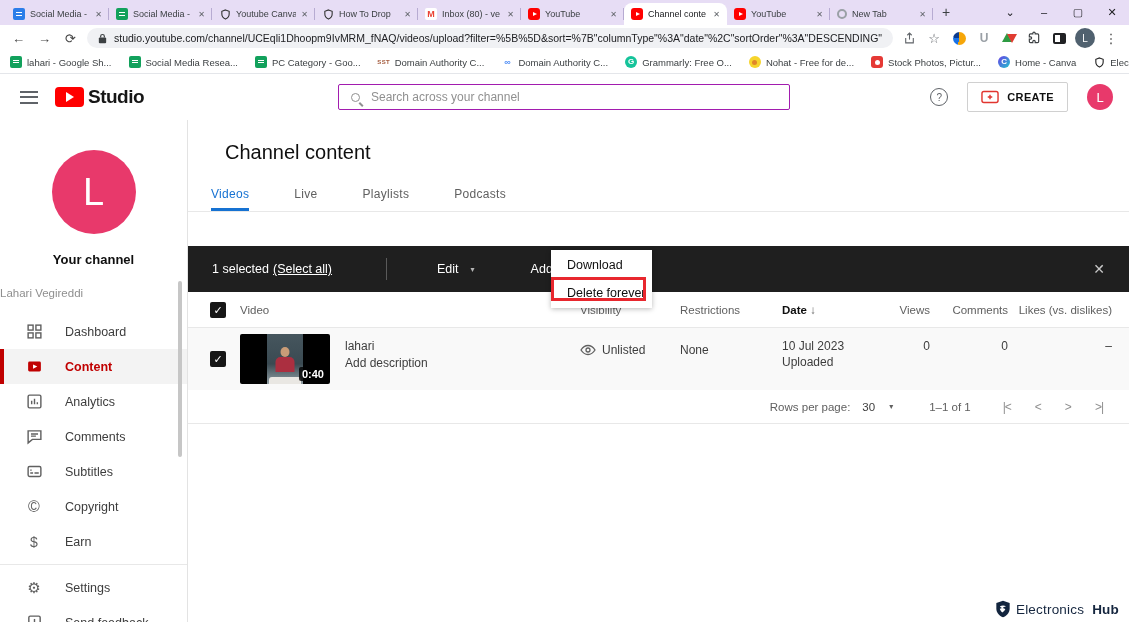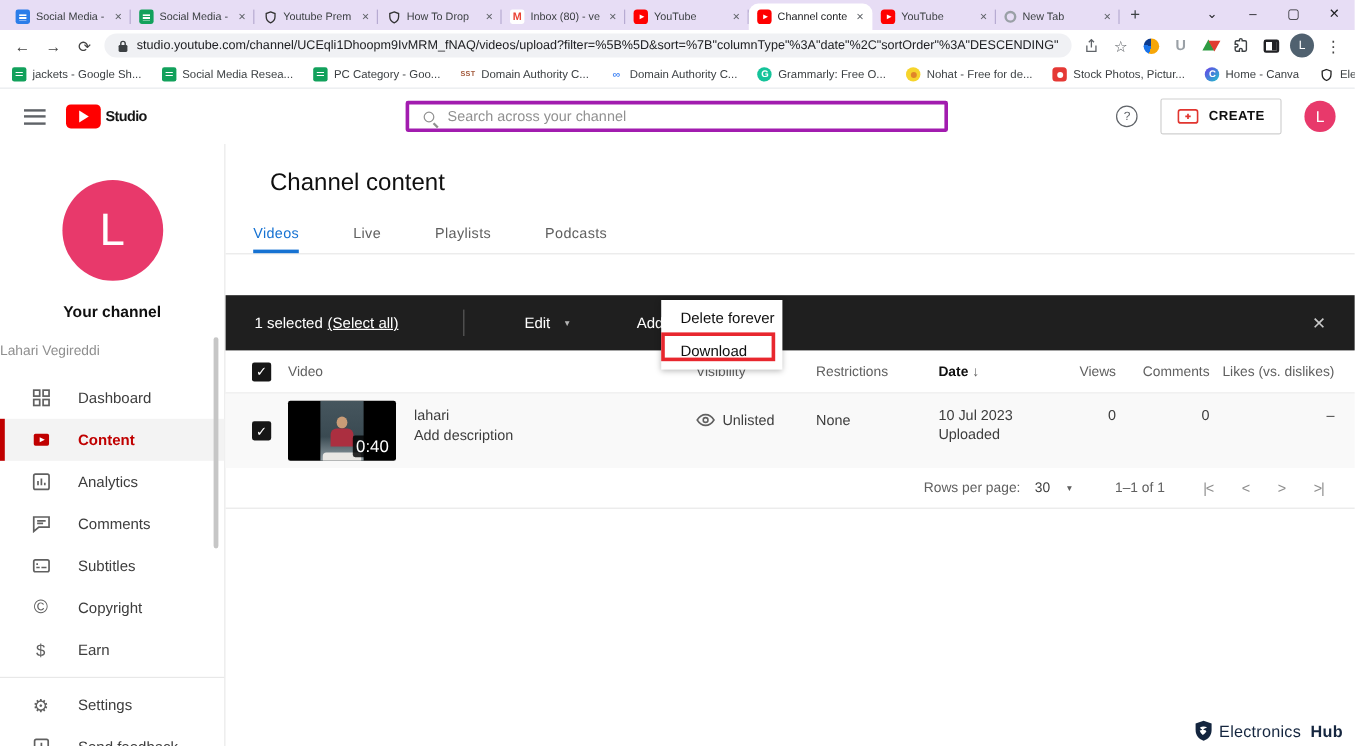--- a/index.html
+++ b/index.html
@@ -68,22 +68,22 @@
 
   
   .sheader { height:46px; display:flex; align-items:center; padding:0 16px; background:#fff; position:relative; }
   .hamburger { width:18px; height:13px; border-top:2px solid #5f6368; border-bottom:2px solid #5f6368;
                position:relative; margin:0 17px 0 4px; cursor:pointer; }
   .hamburger::after { content:""; position:absolute; left:0; right:0; top:3.5px; height:2px; background:#5f6368; }
   .logo { display:flex; align-items:center; gap:4px; cursor:pointer; }
   .yt-badge { width:29px; height:20px; background:#f00; border-radius:4px; position:relative; }
   .yt-badge::after { content:""; position:absolute; left:11px; top:5px;
                      border-left:8px solid #fff; border-top:5px solid transparent; border-bottom:5px solid transparent; }
-  .brand { font-size:12px; font-weight:700; color:#161616; letter-spacing:-0.5px; }
-  .searchwrap { position:absolute; left:338px; top:10px; width:452px; height:26px; border:3px solid #a21caf;
+  .brand { font-size:19px; font-weight:700; color:#161616; letter-spacing:-0.5px; }
+  .searchwrap { position:absolute; left:338px; top:10px; width:452px; height:26px; border:1px solid #a21caf;
                 border-radius:2px; display:flex; align-items:center; padding:0 12px; gap:11px; }
   .mag { width:9px; height:9px; border:1.5px solid #909090; border-radius:50%; position:relative; flex:none; }
   .mag::after { content:""; position:absolute; left:8px; top:8px; width:5px; height:1.5px; background:#909090; transform:rotate(45deg); transform-origin:0 0; }
   .searchin { border:none; outline:none; flex:1; font-size:12px; color:#0f0f0f; background:transparent;
               font-family:"Liberation Sans",sans-serif; }
   .searchin::placeholder { color:#909090; }
   .sh-right { margin-left:auto; display:flex; align-items:center; gap:19px; }
   .help-ic { width:18px; height:18px; border:1.5px solid #5f6368; border-radius:50%; font-size:10px; color:#5f6368;
              display:flex; align-items:center; justify-content:center; cursor:pointer; }
   .create-btn { display:flex; align-items:center; gap:8px; border:1px solid #d0d0d0; border-radius:2px;
@@ -149,22 +149,22 @@
   .row-check { left:22px; top:23px; }
   .thumb { position:absolute; left:52px; top:6px; width:90px; height:50px; background:#000; border-radius:2px;
            overflow:hidden; cursor:pointer; }
   .thumb-pic { position:absolute; left:27px; width:36px; top:0; bottom:0;
                background:linear-gradient(180deg,#46565e 0%,#3a4a52 60%,#93a0a6 100%); }
   .person-head { position:absolute; left:50%; top:13px; transform:translateX(-50%); width:9px; height:10px;
                  border-radius:50%; background:#c99c77; }
   .person-body { position:absolute; left:50%; top:23px; transform:translateX(-50%); width:19px; height:15px;
                  border-radius:5px 5px 0 0; background:#ab2f40; }
   .desk { position:absolute; bottom:0; left:2px; right:2px; height:7px; background:#e9e7e3; border-radius:3px 3px 0 0; }
-  .dur { position:absolute; right:3px; bottom:3px; background:rgba(0,0,0,.82); color:#fff; font-size:14px;
-         font-weight:400; padding:1px 3px; border-radius:2px; }
+  .dur { position:absolute; right:3px; bottom:3px; background:rgba(0,0,0,.82); color:#fff; font-size:11px;
+         font-weight:700; padding:1px 3px; border-radius:2px; }
   .row-title { left:157px; top:11px; color:#0f0f0f; cursor:pointer; }
   .row-desc { left:157px; top:28px; font-size:11px; color:#909090; cursor:pointer; }
   .eye { position:absolute; left:392px; top:16px; }
   .row-vis { left:414px; top:15px; }
   .row-restr { left:492px; top:15px; }
   .row-date { left:594px; top:11px; color:#0f0f0f; }
   .row-datesub { left:594px; top:27px; font-size:11px; color:#909090; }
   .row-views { right:199px; top:11px; text-align:right; color:#3d3d3d; }
   .row-comments { right:121px; top:11px; text-align:right; color:#3d3d3d; }
   .row-likes { right:17px; top:11px; text-align:right; color:#3d3d3d; }
@@ -207,21 +207,21 @@
       <span class="fav fav-sheets"></span>
       <span class="tab-title">Social Media -</span>
       <span class="tab-close">✕</span>
     </div>
     <div class="tab">
       <span class="fav">
           <svg width="11" height="11" viewBox="0 0 24 24">
             <path d="M12 2l8 3v6c0 5-3.5 9-8 11-4.5-2-8-6-8-11V5z" fill="none" stroke="#333" stroke-width="2.4"></path>
           </svg>
         </span>
-      <span class="tab-title">Youtube Prem</span>
+      <span class="tab-title">Youtube Canva</span>
       <span class="tab-close">✕</span>
     </div>
     <div class="tab">
       <span class="fav">
           <svg width="11" height="11" viewBox="0 0 24 24">
             <path d="M12 2l8 3v6c0 5-3.5 9-8 11-4.5-2-8-6-8-11V5z" fill="none" stroke="#333" stroke-width="2.4"></path>
           </svg>
         </span>
       <span class="tab-title">How To Drop</span>
       <span class="tab-close">✕</span>
@@ -296,21 +296,21 @@
     <span class="ext">
         <span class="ext-sidebar"></span>
       </span>
     <span class="profile-avatar">L</span>
     <span class="ext dots">⋮</span>
   </div>
 
   <div class="bookmarks">
     <span class="bm">
         <span class="fav fav-sheets"></span>
-        <span>jackets - Google Sh...</span>
+        <span>lahari - Google Sh...</span>
       </span>
     <span class="bm">
         <span class="fav fav-sheets"></span>
         <span>Social Media Resea...</span>
       </span>
     <span class="bm">
         <span class="fav fav-sheets"></span>
         <span>PC Category - Goo...</span>
       </span>
     <span class="bm">
@@ -523,22 +523,22 @@
         <span class="rpp-value">30</span>
         <span class="rpp-caret">▾</span>
         <span class="range">1–1 of 1</span>
         <span class="pg">|&lt;</span>
         <span class="pg">&lt;</span>
         <span class="pg">&gt;</span>
         <span class="pg">&gt;|</span>
       </div>
 
       <div class="popup">
+        <div class="popup-item">Download</div>
         <div class="popup-item">Delete forever</div>
-        <div class="popup-item">Download</div>
       </div>
       <div class="annotation"></div>
 
       <div class="watermark">
         <span>
             <svg width="16" height="18" viewBox="0 0 24 27">
               <path d="M12 1L2 4.5v8c0 7 4.5 11.5 10 13.5 5.5-2 10-6.5 10-13.5v-8z" fill="#13253e"></path>
               <path d="M7.5 9.5c3-1.8 6.5-1.8 9 .3-2.5.4-4 1.2-5 2.4 2 .1 3.3.7 4 1.8-1.2 2.3-2.8 3.8-4.5 4.6-1.8-1.2-3.2-3.1-3.9-5.4 1.3-.1 2.4-.5 3.2-1.2-1.4-.6-2.5-1.4-2.8-2.5z" fill="#fff"></path>
             </svg>
           </span>

